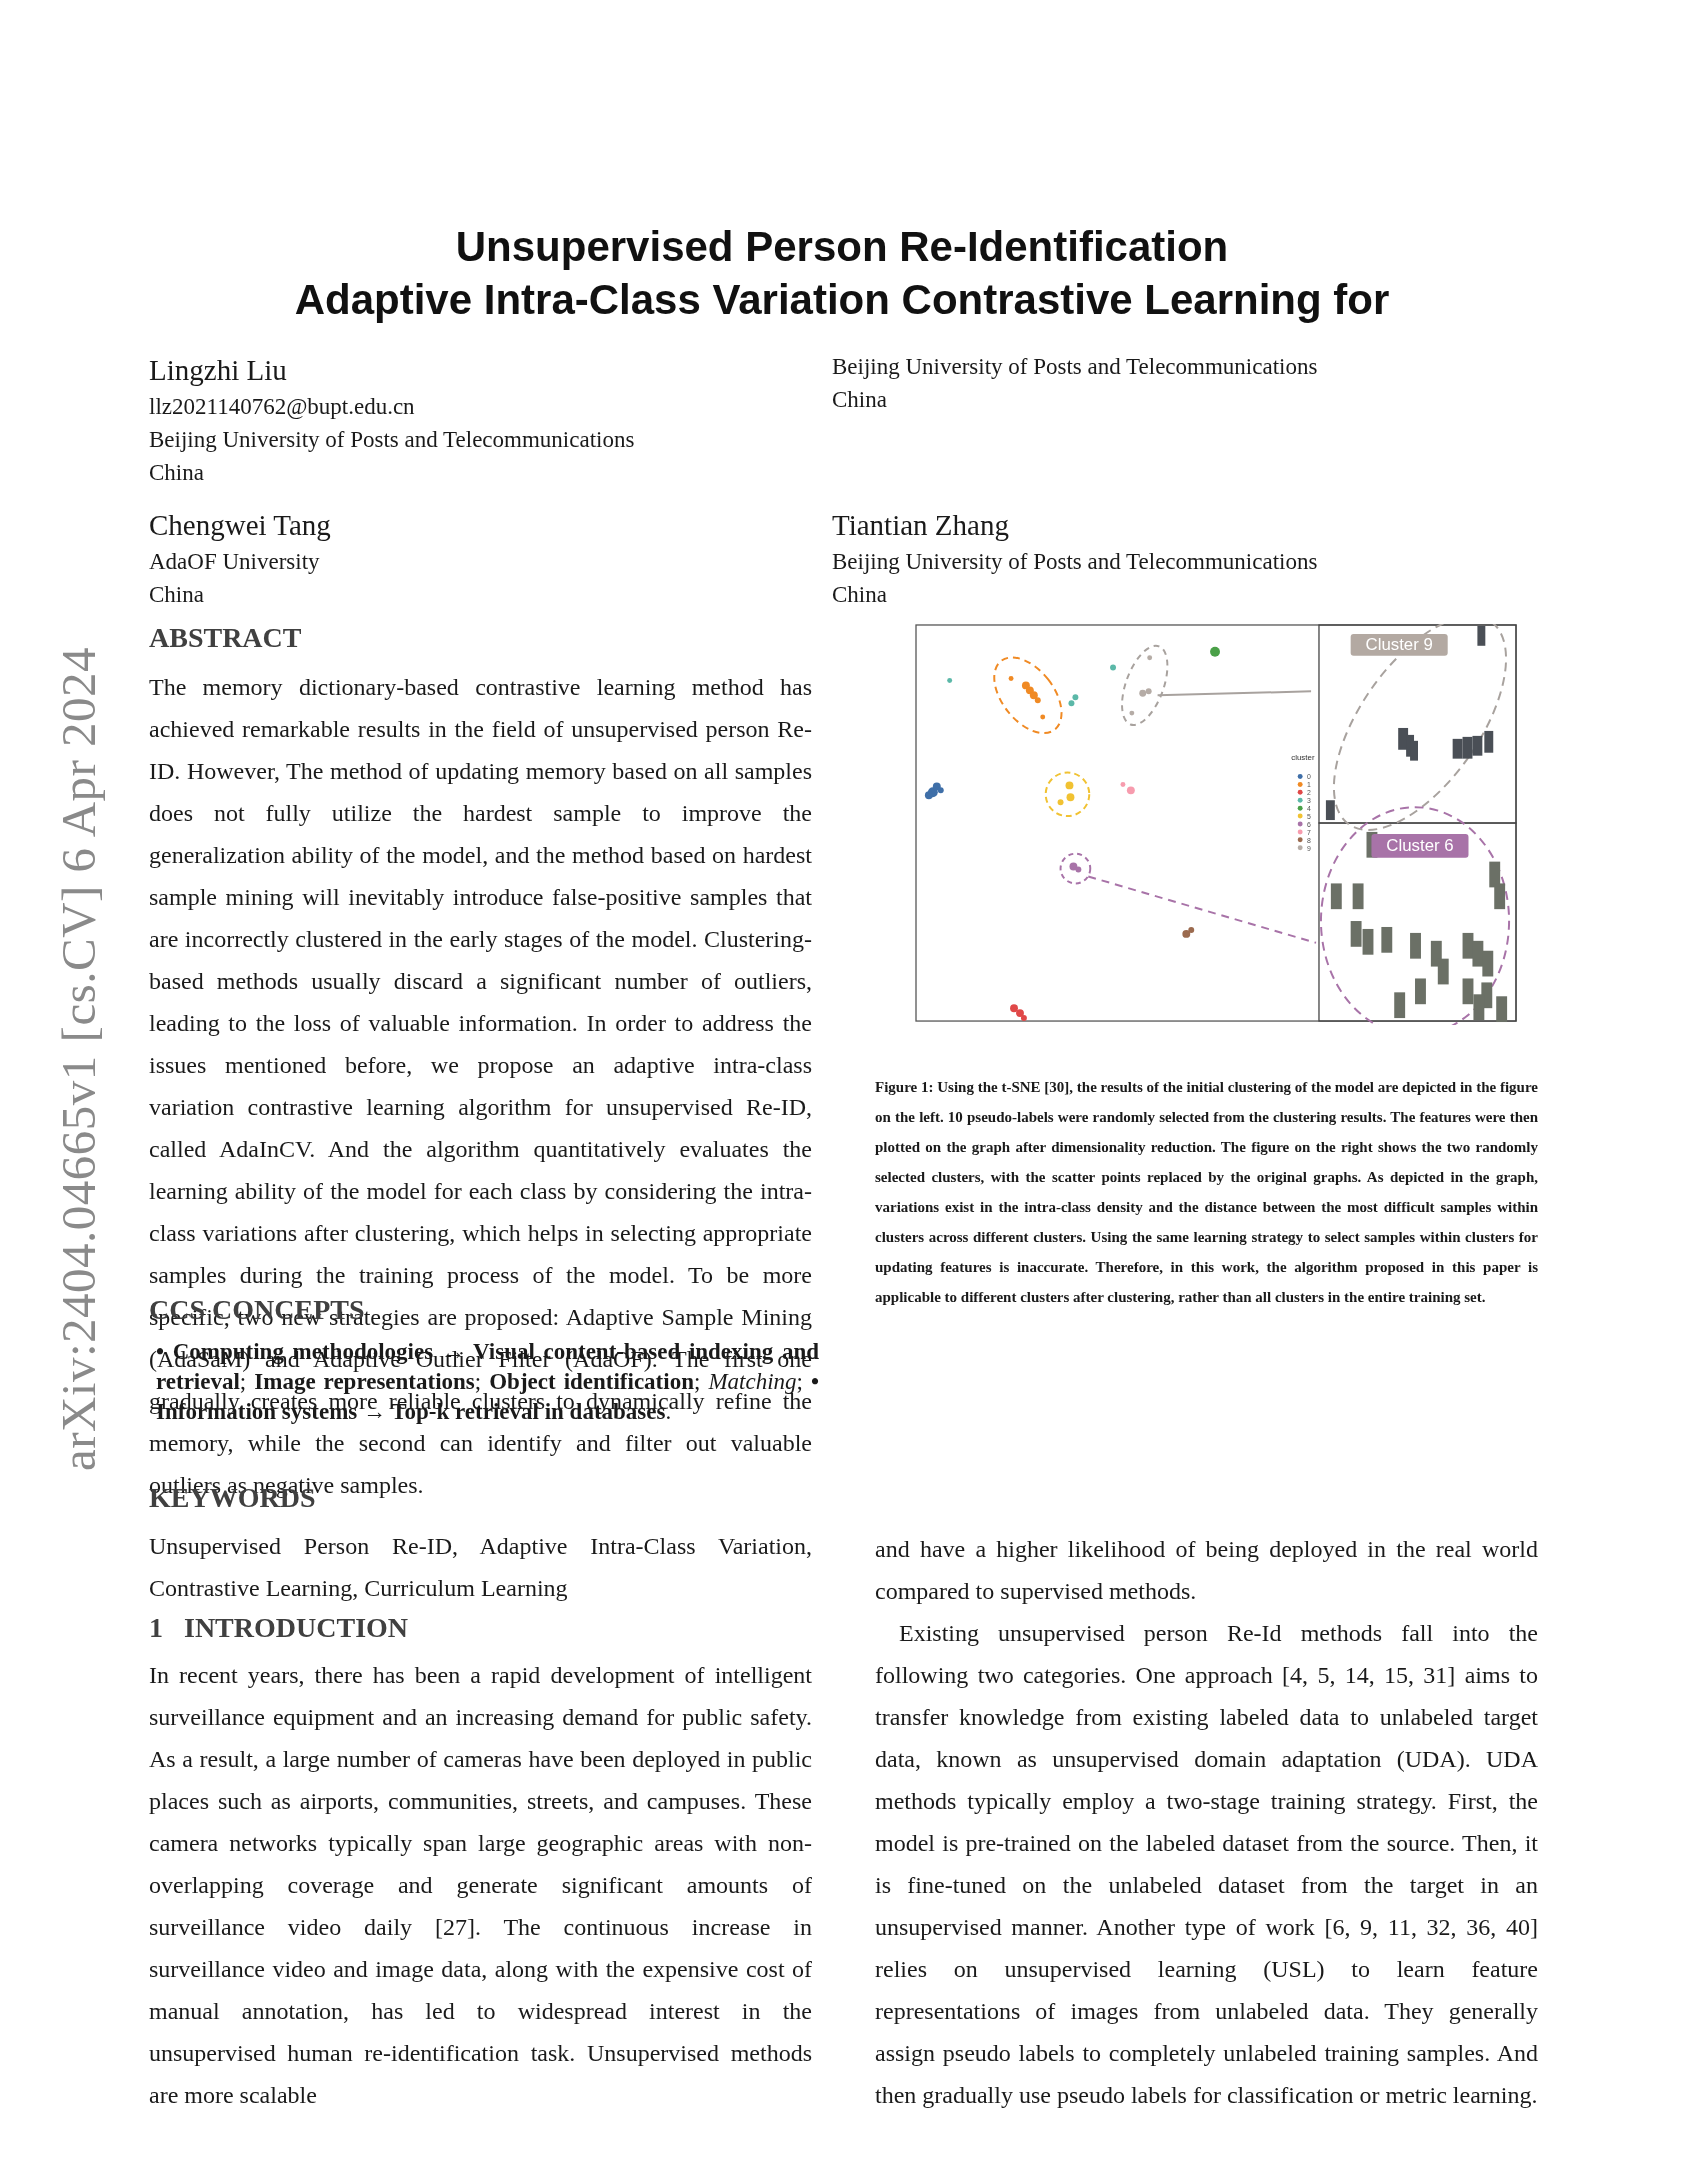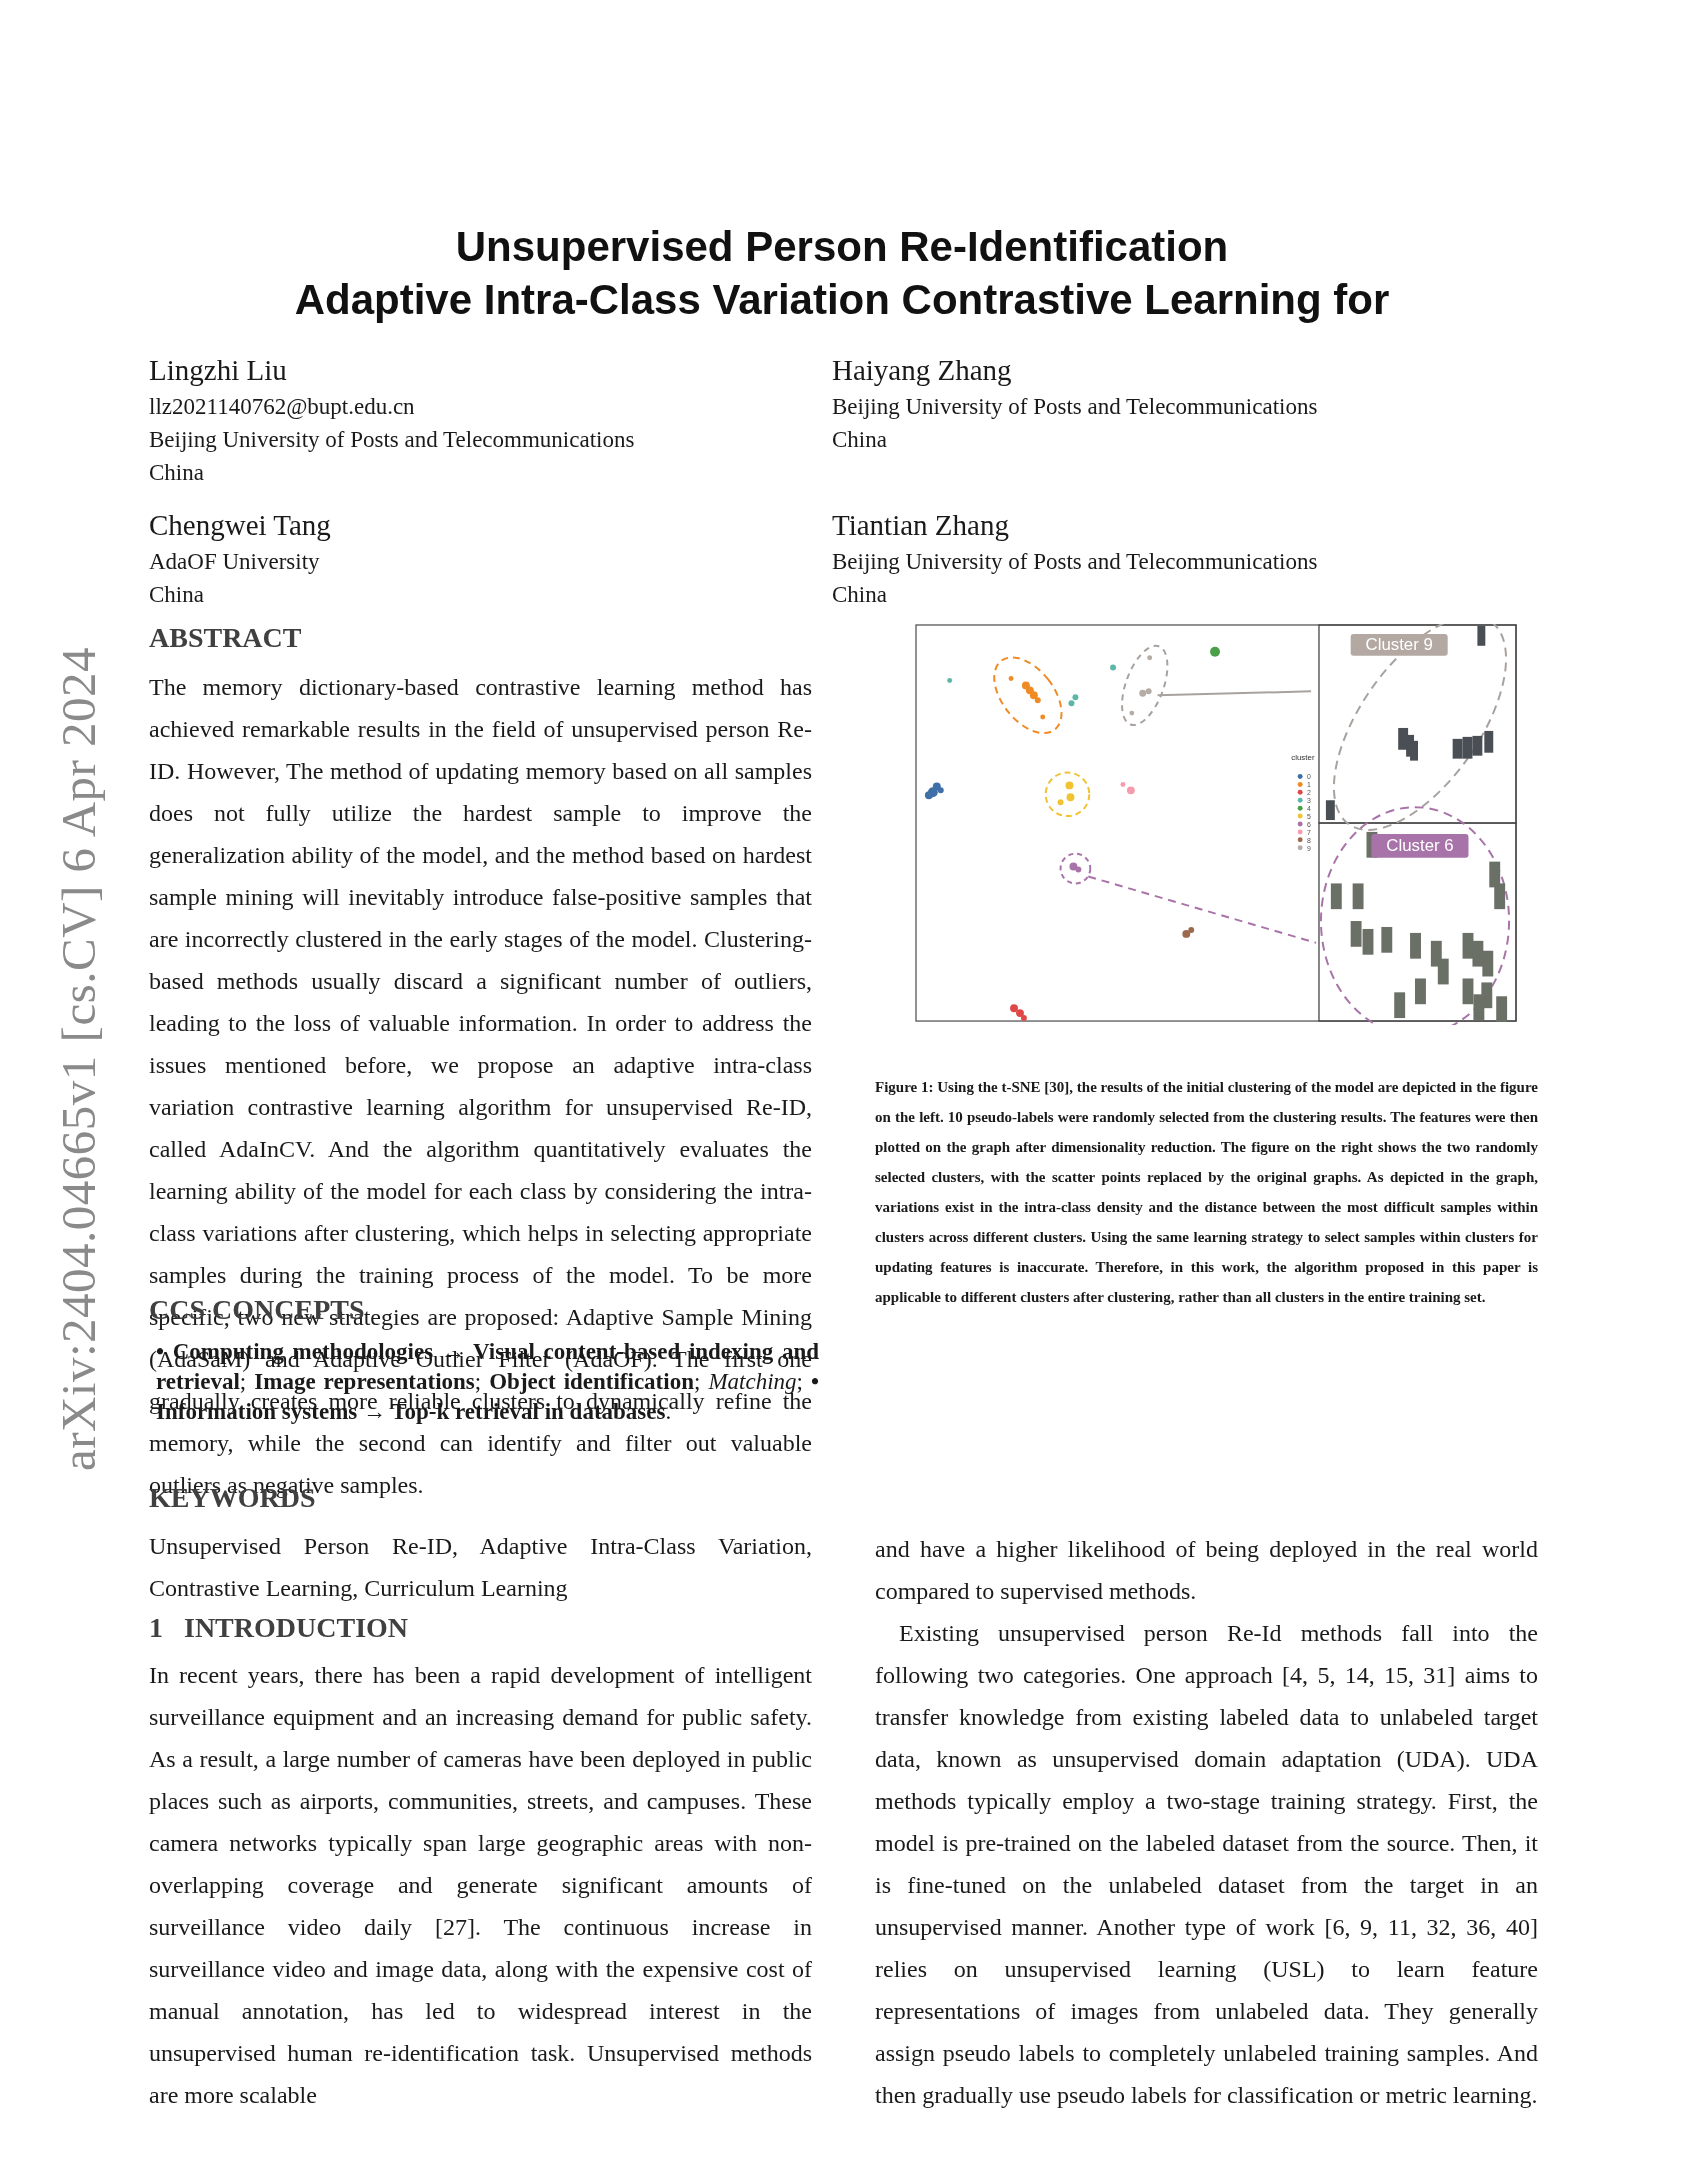--- a/index.html
+++ b/index.html
@@ -35,21 +35,20 @@
   <div>Adaptive Intra-Class Variation Contrastive Learning for</div>
 </div>
 
 <div class="author" style="left:149px; top:350px; width:713px;">
   <div class="name">Lingzhi Liu</div>
   <div>llz2021140762@bupt.edu.cn</div>
   <div>Beijing University of Posts and Telecommunications</div>
   <div>China</div>
 </div>
 <div class="author" style="left:832px; top:350px; width:713px;">
-  <div class="name">Haiyang Zhang</div>
   <div>Beijing University of Posts and Telecommunications</div>
   <div>China</div>
 </div>
 <div class="author" style="left:149px; top:505px; width:713px;">
   <div class="name">Chengwei Tang</div>
   <div>AdaOF University</div>
   <div>China</div>
 </div>
 <div class="author" style="left:832px; top:505px; width:713px;">
   <div class="name">Tiantian Zhang</div>

